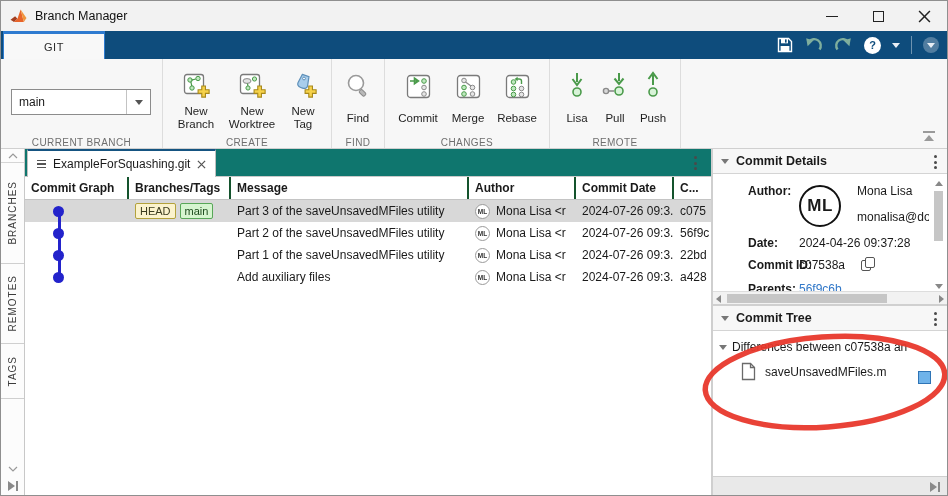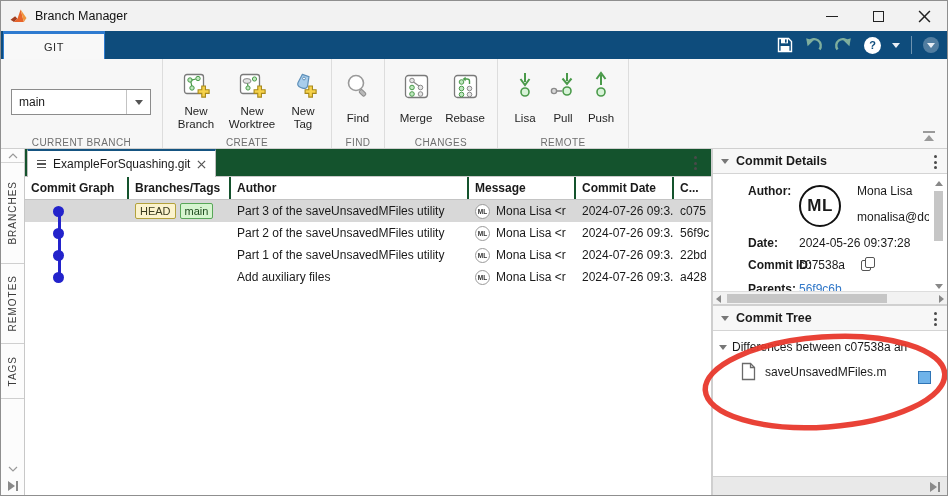--- a/index.html
+++ b/index.html
@@ -52,21 +52,21 @@
   
   #side-tabs{position:relative; width:24px; height:100%; background:#fcfcfc; border-right:1px solid #c8c8c8;}
   .side-top{height:14px; border-bottom:1px solid #d5d5d5; display:flex; align-items:center; justify-content:center;}
   .vtab{display:flex; align-items:center; justify-content:center; border-bottom:1px solid #cfcfcf;}
   .vtab span{writing-mode:vertical-rl; transform:rotate(180deg); font-size:10px; letter-spacing:1px; color:#3c3c3c;}
   #vtab-branches{height:101px;} #vtab-remotes{height:80px;} #vtab-tags{height:55px;}
   .side-bottom{position:absolute; bottom:4px; left:0; width:100%; display:flex; flex-direction:column; align-items:center; gap:8px;}
 
   
   #doc{position:relative; width:686px; height:100%; background:#fff;}
-  #tabbar{position:relative; height:28px; background:#14532d; border-bottom:1px solid #c9c9c9; display:flex;}
+  #tabbar{position:relative; height:28px; background:#0f766e; border-bottom:1px solid #c9c9c9; display:flex;}
   #doc-tab{margin-left:2px; height:28px; background:#fff; border:1px solid #c0c0c0; border-top:2px solid #155481; border-bottom:none;
     display:flex; align-items:center; gap:7px; padding:0 9px; font-size:12px;}
   .menu-bars{display:flex; flex-direction:column; gap:2px;}
   .menu-bars i{display:block; width:9px; height:1.4px; background:#555;}
   .kebab{position:absolute; right:14px; top:7px; display:flex; flex-direction:column; gap:2.5px;}
   .kebab i{width:3px; height:3px; border-radius:50%; background:#4a4a4a;}
 
   .tgrid{display:grid; grid-template-columns:104px 102px 238px 107px 98px auto;}
   #thead{height:23px; border-bottom:1px solid #c4c4c4; font-weight:bold; font-size:12px;}
   #thead .hc{display:flex; align-items:center; padding-left:6px; border-right:2px solid #14532d; overflow:hidden; white-space:nowrap;}
@@ -237,20 +237,32 @@
           <circle cx="11" cy="10" r="7.5" fill="#fff" stroke="#9a9a9a" stroke-width="1.6"></circle>
           <rect x="16.5" y="16" width="7" height="4" rx="1.5" transform="rotate(45 16.5 16)" fill="#b9b9b9" stroke="#8a8a8a"></rect>
         </svg>
           </span>
         <span class="lbl">Find</span>
       </div>
       <div class="ts-label">FIND</div>
     </div>
 
     <div class="ts-section">
+      <div class="ts-btn" style="width:50px">
+        <span class="ico">
+            <svg width="27" height="27" viewBox="0 0 27 27">
+          <rect x="2.5" y="2.5" width="22" height="22" rx="3" fill="#fff" stroke="#7a7a7a" stroke-width="1.3"></rect>
+          <circle cx="19" cy="8" r="2.3" fill="#bfe8bf" stroke="#4a9a4a"></circle>
+          <circle cx="19" cy="14.5" r="2.3" fill="#e6e6e6" stroke="#8a8a8a"></circle>
+          <circle cx="19" cy="21" r="2.3" fill="#e6e6e6" stroke="#8a8a8a"></circle>
+          <path d="M5 8 h7 M9.5 5.2 L13.5 8 L9.5 10.8 z" stroke="#4a9a4a" stroke-width="1.6" fill="#bfe8bf"></path>
+        </svg>
+          </span>
+        <span class="lbl">Commit</span>
+      </div>
       <div class="ts-btn" style="width:46px">
         <span class="ico">
             <svg width="27" height="27" viewBox="0 0 27 27">
           <rect x="2.5" y="2.5" width="22" height="22" rx="3" fill="#fff" stroke="#7a7a7a" stroke-width="1.3"></rect>
           <circle cx="9" cy="7.5" r="2.3" fill="#e6e6e6" stroke="#8a8a8a"></circle>
           <path d="M10.5 9 L16 13" stroke="#8a8a8a" stroke-width="1.2"></path>
           <circle cx="9" cy="14.5" r="2.3" fill="#bfe8bf" stroke="#4a9a4a"></circle>
           <circle cx="9" cy="21" r="2.3" fill="#bfe8bf" stroke="#4a9a4a"></circle>
           <circle cx="17.5" cy="14.5" r="2.3" fill="#e6e6e6" stroke="#8a8a8a"></circle>
           <circle cx="17.5" cy="21" r="2.3" fill="#e6e6e6" stroke="#8a8a8a"></circle>
@@ -359,22 +371,22 @@
         <span class="kebab">
             <i></i>
             <i></i>
             <i></i>
           </span>
       </div>
 
       <div id="thead" class="tgrid">
         <div class="hc">Commit Graph</div>
         <div class="hc">Branches/Tags</div>
+        <div class="hc">Message</div>
         <div class="hc">Author</div>
-        <div class="hc">Message</div>
         <div class="hc">Commit Date</div>
         <div class="hc" style="border-right:none">C...</div>
       </div>
 
       <div id="tbody">
         <div class="graph-stem"></div>
 
         <div class="trow sel tgrid">
           <div class="c">
               <span class="dot"></span>
@@ -449,21 +461,21 @@
               <i></i>
               <i></i>
             </span>
         </div>
         <div id="cd-body">
           <span class="cd-label" style="left:11px; top:10px">Author:</span>
           <span class="big-avatar">ML</span>
           <span class="cd-val" style="left:144px; top:10px">Mona Lisa</span>
           <span class="cd-val" style="left:144px; top:36px; max-width:72px; overflow:hidden; white-space:nowrap">monalisa@dom</span>
           <span class="cd-label" style="left:11px; top:62px">Date:</span>
-          <span class="cd-val" style="left:86px; top:62px">2024-05-26 09:37:28</span>
+          <span class="cd-val" style="left:86px; top:62px">2024-04-26 09:37:28</span>
           <span class="cd-label" style="left:11px; top:84px">Commit ID:</span>
           <span class="cd-val" style="left:86px; top:84px">c07538a</span>
           <span class="copy-icon">
               <i class="r1"></i>
               <i class="r2"></i>
             </span>
           <span class="cd-label" style="left:11px; top:108px">Parents:</span>
           <span class="cd-val" style="left:86px; top:108px; color:var(--linkBlue)">56f9c6b</span>
         </div>
         <div class="vscroll">

